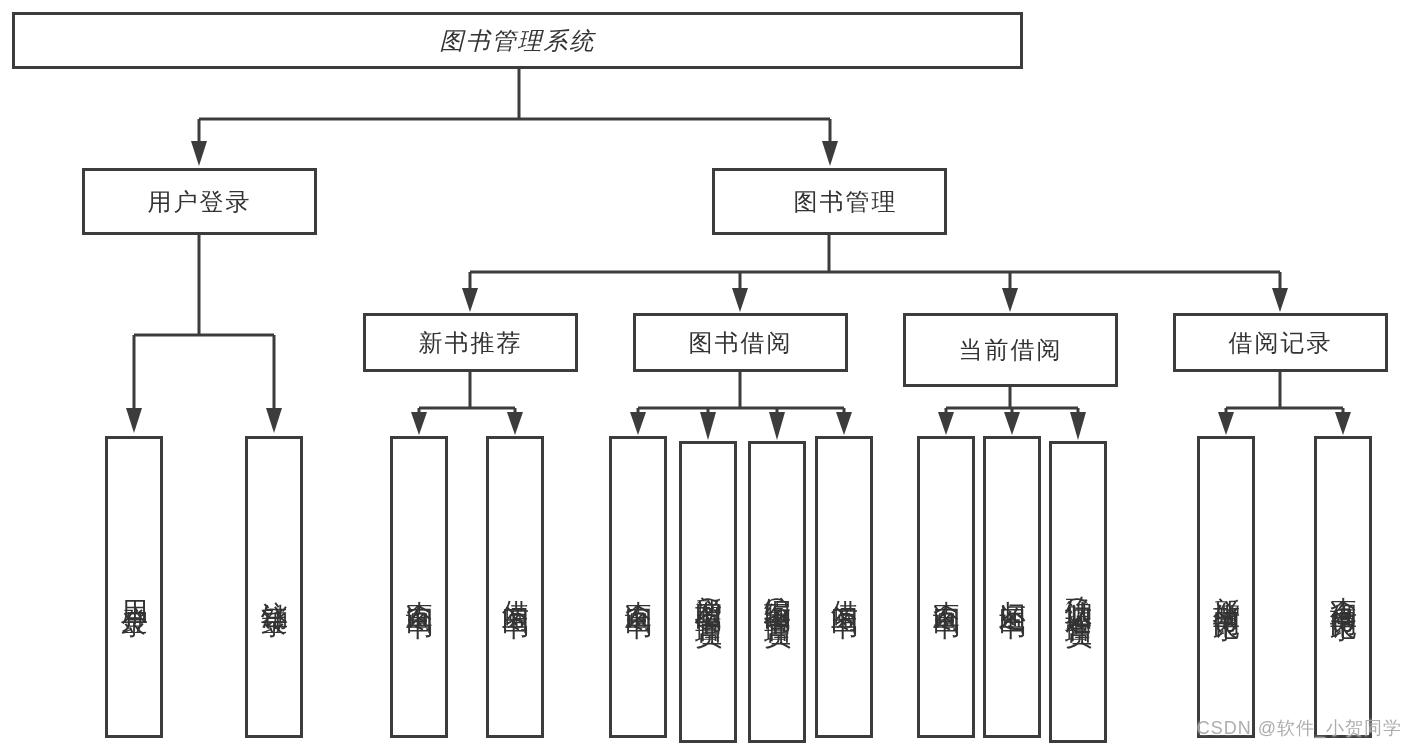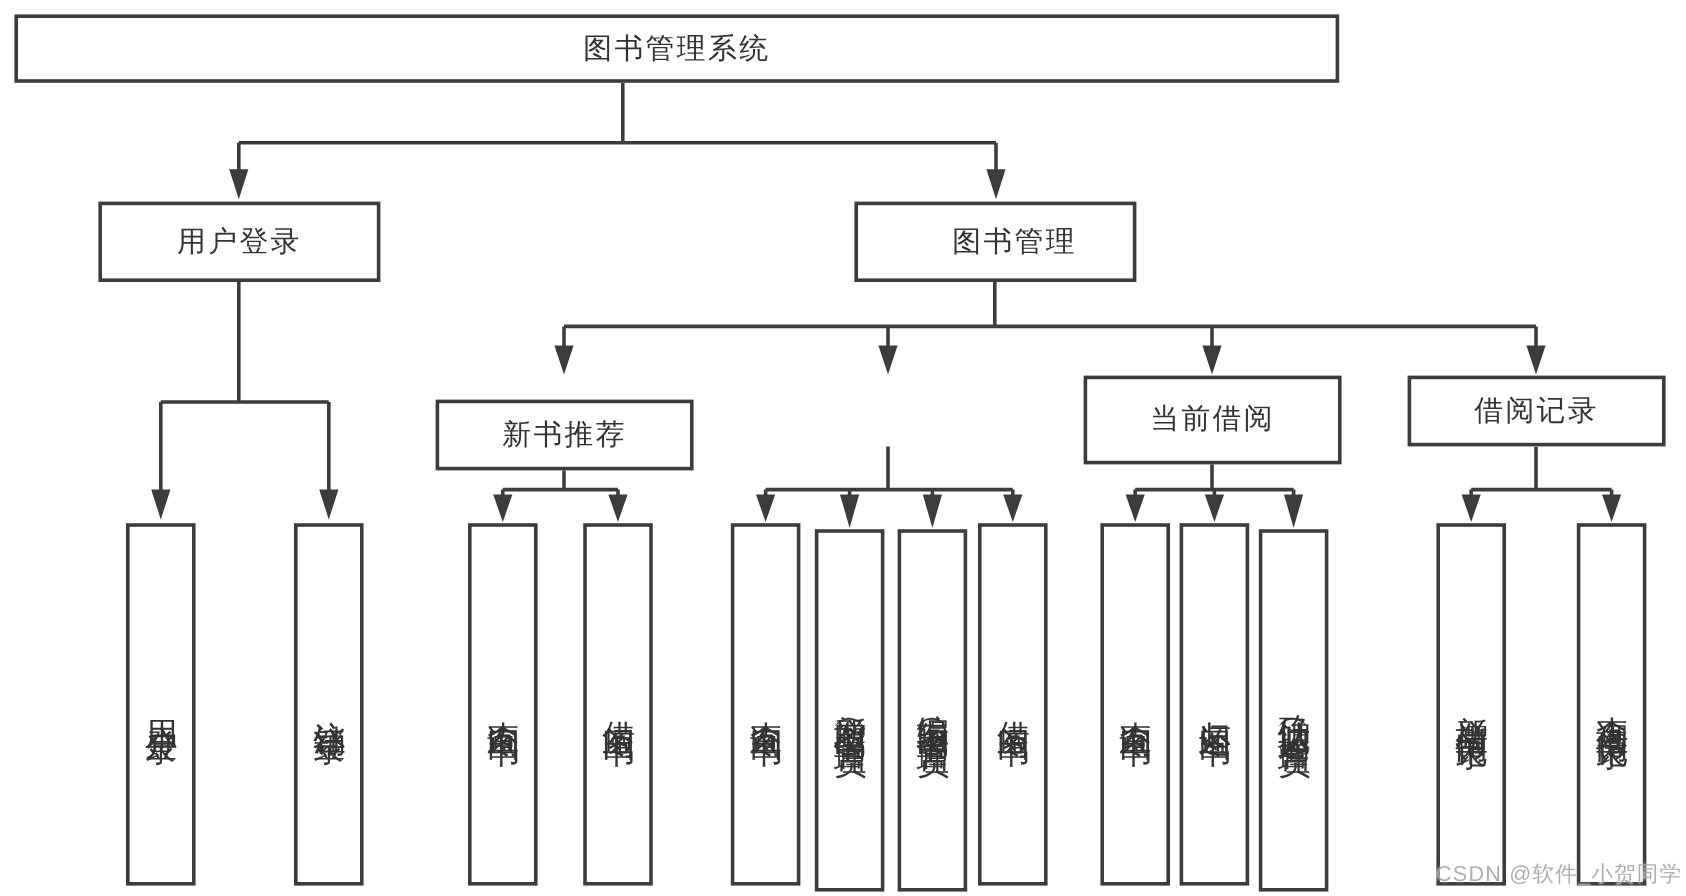--- a/index.html
+++ b/index.html
@@ -13,26 +13,26 @@
     background:#ffffff;display:flex;align-items:center;justify-content:center;
     color:#333333;line-height:1;z-index:2;
   }
   .hnode{font-size:24px;letter-spacing:2px;}
   .leaf{
     font-size:27px;width:58px;height:302px;top:436px;
     writing-mode:vertical-rl;text-orientation:mixed;letter-spacing:4px;
   }
   .low{top:441px;}
   
-  #root{left:12px;top:12px;width:1104px;height:57px;}
+  #root{left:12px;top:12px;width:1011px;height:57px;font-style:italic;}
   
   #n-ul{left:82px;top:168px;width:235px;height:67px;}
   #n-bm{left:712px;top:168px;width:235px;height:67px;padding-left:32px;}
   
-  #n-nbr{left:363px;top:313px;width:215px;height:59px;margin-top:20px;}
+  #n-nbr{left:363px;top:313px;width:215px;height:59px;}
   #n-bb{left:633px;top:313px;width:215px;height:59px;}
   #n-cb{left:903px;top:313px;width:215px;height:74px;}
   #n-br{left:1173px;top:313px;width:215px;height:59px;}
   
   #l-ul1{left:105px;} #l-ul2{left:245px;}
   #l-nbr1{left:390px;} #l-nbr2{left:486px;}
   #l-bb1{left:609px;} #l-bb2{left:679px;} #l-bb3{left:748px;} #l-bb4{left:815px;}
   #l-cb1{left:917px;} #l-cb2{left:983px;} #l-cb3{left:1049px;}
   #l-br1{left:1197px;} #l-br2{left:1314px;}
   .watermark{
@@ -85,20 +85,21 @@
       <polygon points="1335,412 1351,412 1343,435"></polygon>
     </g>
   </svg>
 
   <div class="node hnode" id="root">图书管理系统</div>
 
   <div class="node hnode" id="n-ul">用户登录</div>
   <div class="node hnode" id="n-bm">图书管理</div>
 
   <div class="node hnode" id="n-nbr">新书推荐</div>
+  <div class="node hnode" id="n-bb">图书借阅</div>
   <div class="node hnode" id="n-cb">当前借阅</div>
   <div class="node hnode" id="n-br">借阅记录</div>
 
   <div class="node leaf" id="l-ul1">用户登录</div>
   <div class="node leaf" id="l-ul2">注销登录</div>
 
   <div class="node leaf" id="l-nbr1">查询图书</div>
   <div class="node leaf" id="l-nbr2">借阅图书</div>
 
   <div class="node leaf" id="l-bb1">查询图书</div>

